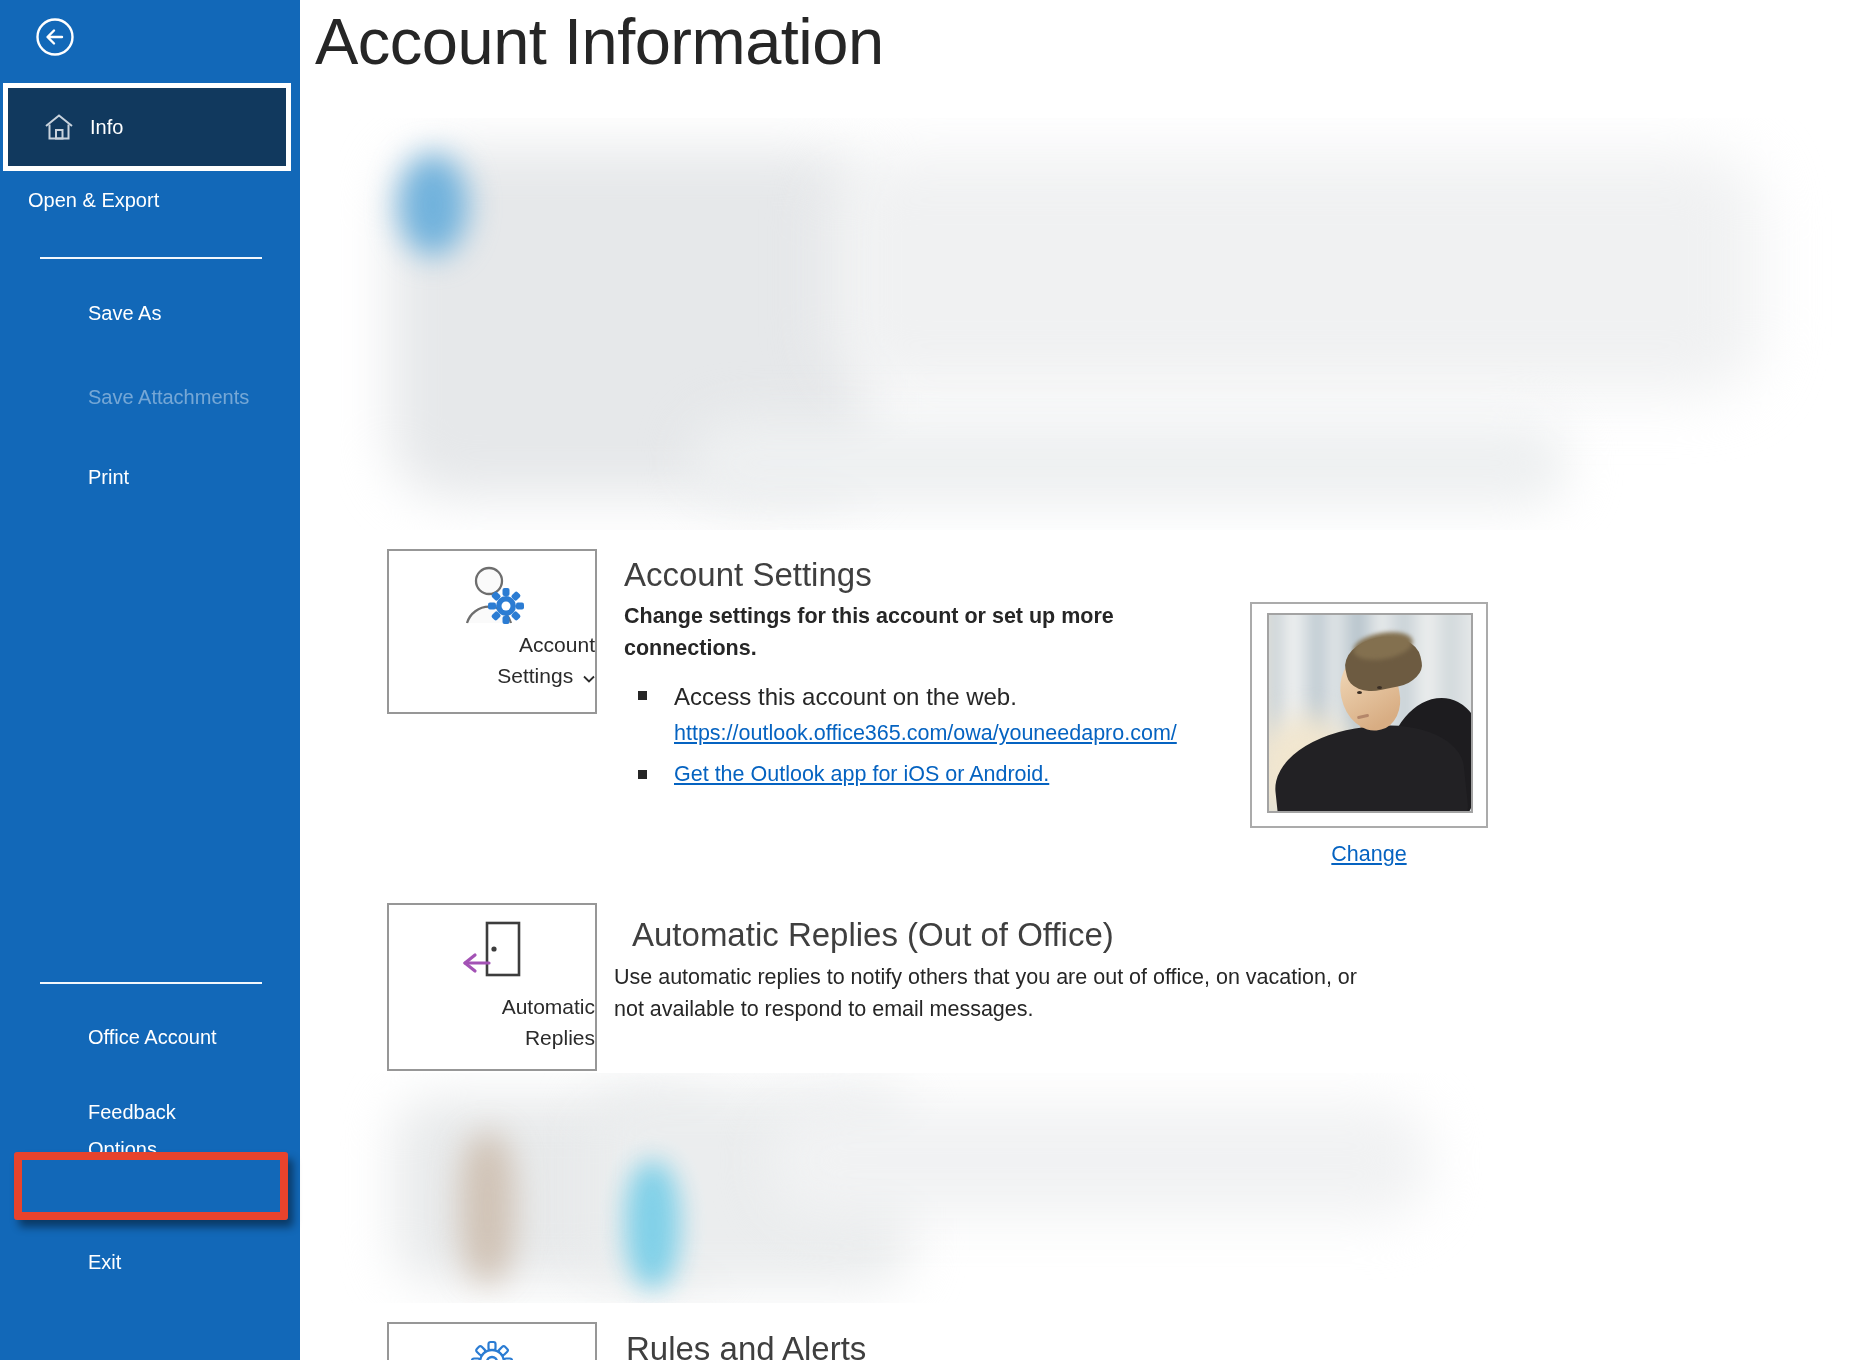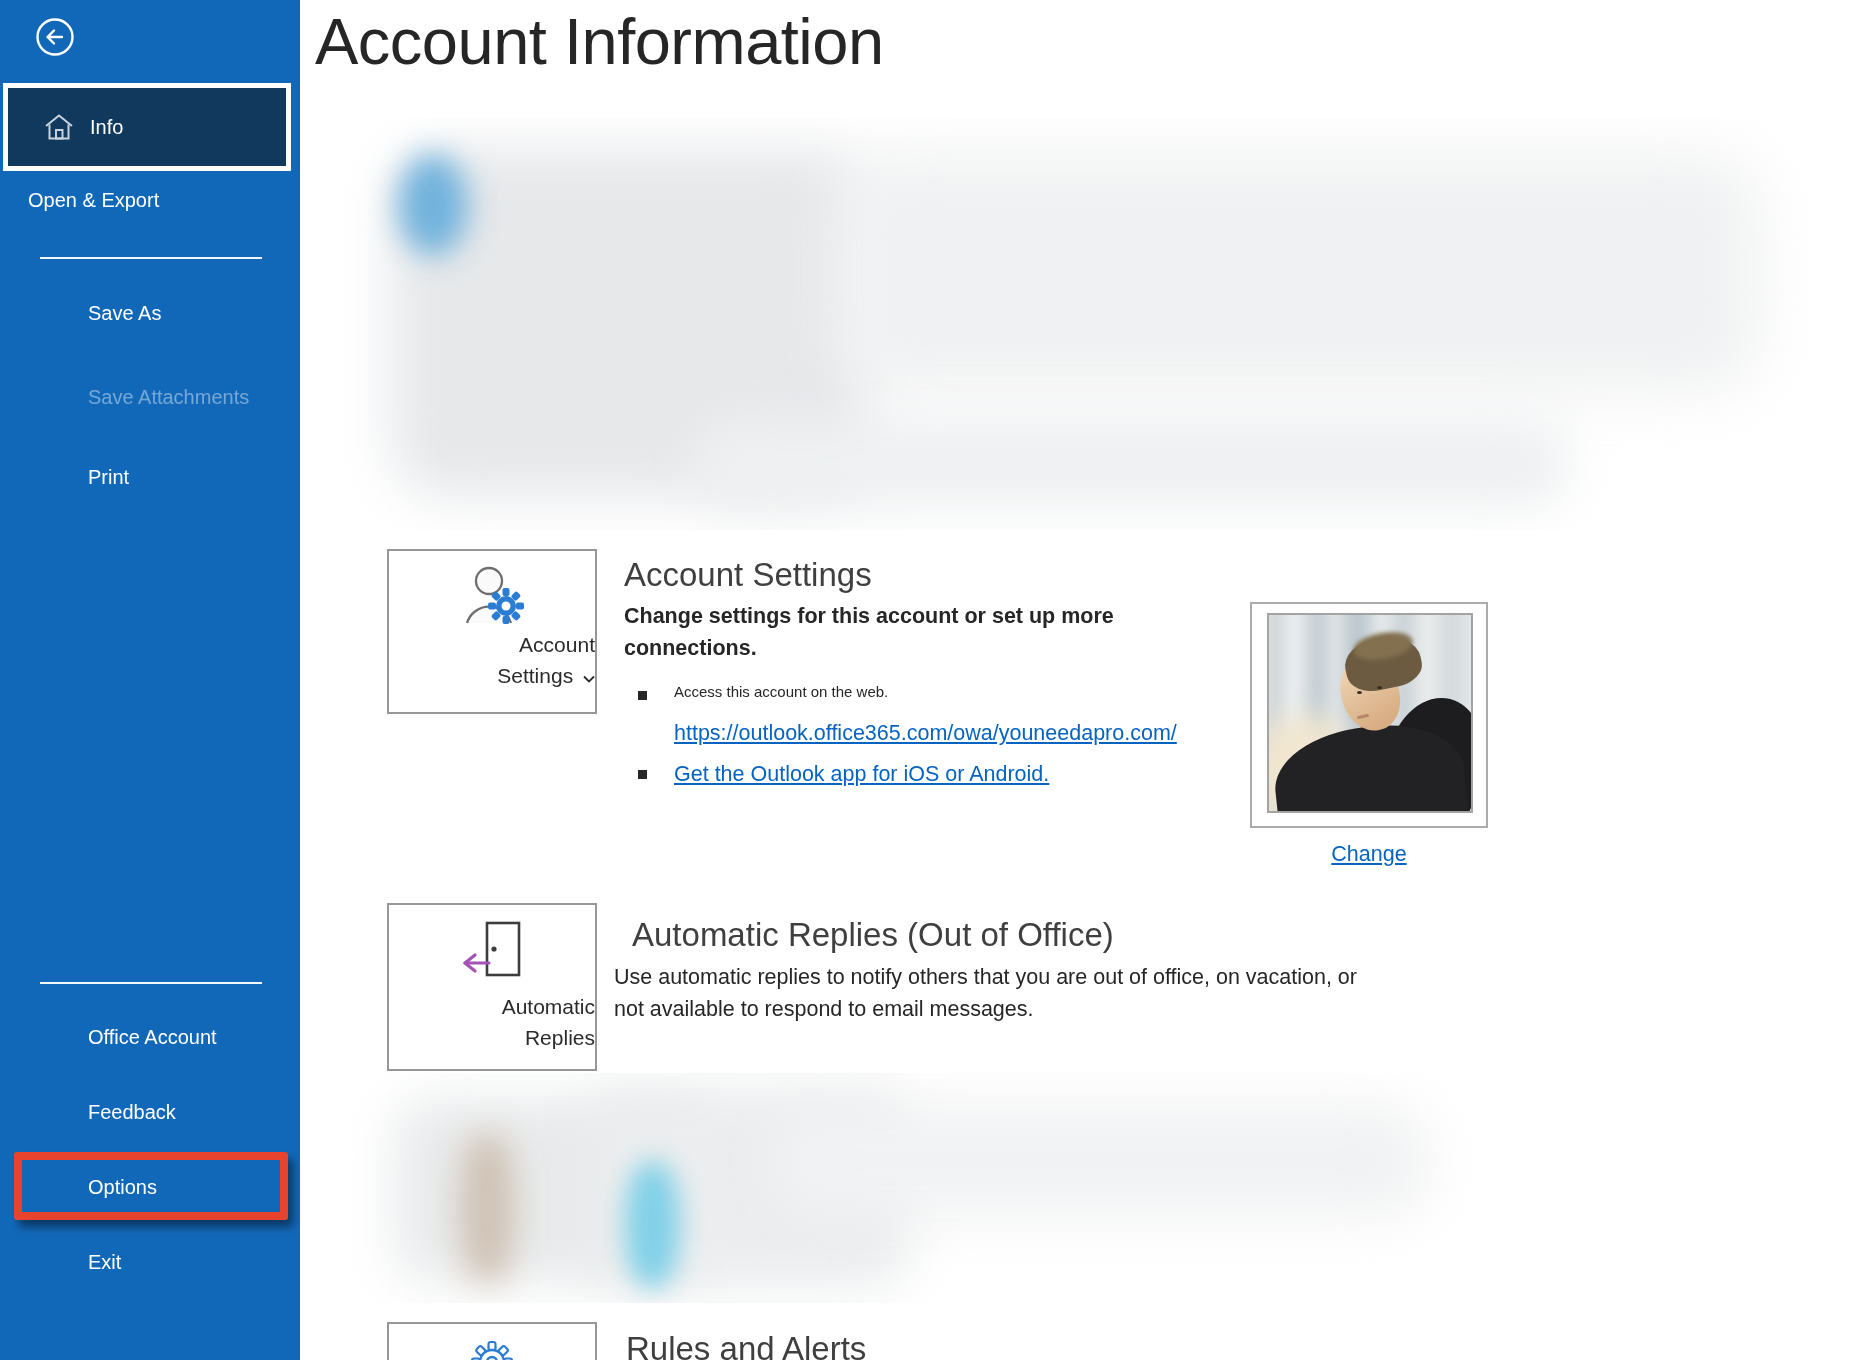--- a/index.html
+++ b/index.html
@@ -27,21 +27,21 @@
 
   .blur-band{position:absolute;overflow:hidden;pointer-events:none;}
   .blur-band>div{position:absolute;}
 
   .tool-box{position:absolute;width:210px;background:#fff;border:2px solid #979797;
             box-sizing:border-box;text-align:right;cursor:pointer;}
   .tool-box .lbl{font-size:21px;color:#2b2b2b;line-height:31px;}
   .sec-heading{position:absolute;font-size:33px;font-weight:300;color:#3f3f3f;}
   .sec-desc{position:absolute;font-size:21.5px;color:#262626;line-height:32px;}
   .bullet-sq{position:absolute;width:9px;height:9px;background:#262626;}
-  .bullet-text{position:absolute;font-size:15px;color:#262626;}
+  .bullet-text{position:absolute;font-size:24px;color:#262626;}
   .link{position:absolute;font-size:21.5px;color:#0563c1;text-decoration:underline;cursor:pointer;}
 
   
   .photo-frame{position:absolute;left:1250px;top:602px;width:238px;height:226px;background:#fff;
                border:2px solid #ababab;box-sizing:border-box;}
   .photo-inner{position:absolute;left:15px;top:9px;width:206px;height:200px;
                border:2px solid #a3a3a3;box-sizing:border-box;overflow:hidden;background:#e9ecee;}
   .photo-inner .bgair{position:absolute;left:-12px;top:-12px;width:230px;height:224px;filter:blur(4px);
       background:linear-gradient(90deg,#eae5da 0%,#cfd6da 8%,#eef0f0 16%,#c2cdd4 26%,#dfe4e6 34%,
                  #b7c4cc 44%,#e7eaeb 54%,#c9d2d7 64%,#eceeee 74%,#d2d9dc 84%,#f0f1f1 100%);}
@@ -117,21 +117,21 @@
     <div class="divider" style="top:982px;"></div>
 
     <div class="nav-item" style="top:1017px;">
       <span>Office Account</span>
     </div>
 
     <div class="nav-item" style="top:1092px;">
       <span>Feedback</span>
     </div>
 
-    <div class="nav-item" style="top:1167px;">
+    <div class="nav-item" style="top:1129px;">
       <span>Options</span>
     </div>
     <div class="red-annotation"></div>
 
     <div class="nav-item" style="top:1242px;">
       <span>Exit</span>
     </div>
   </div>
 
   <div class="main-title">Account Information</div>

